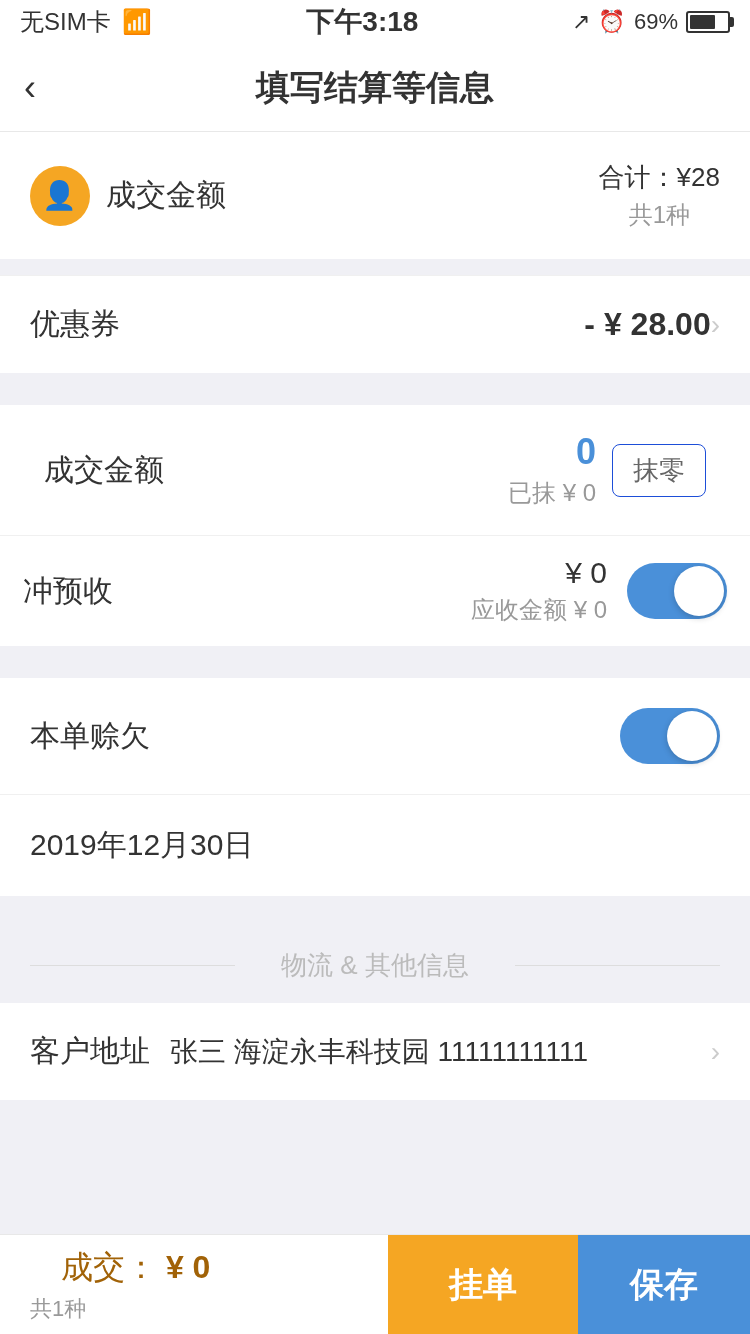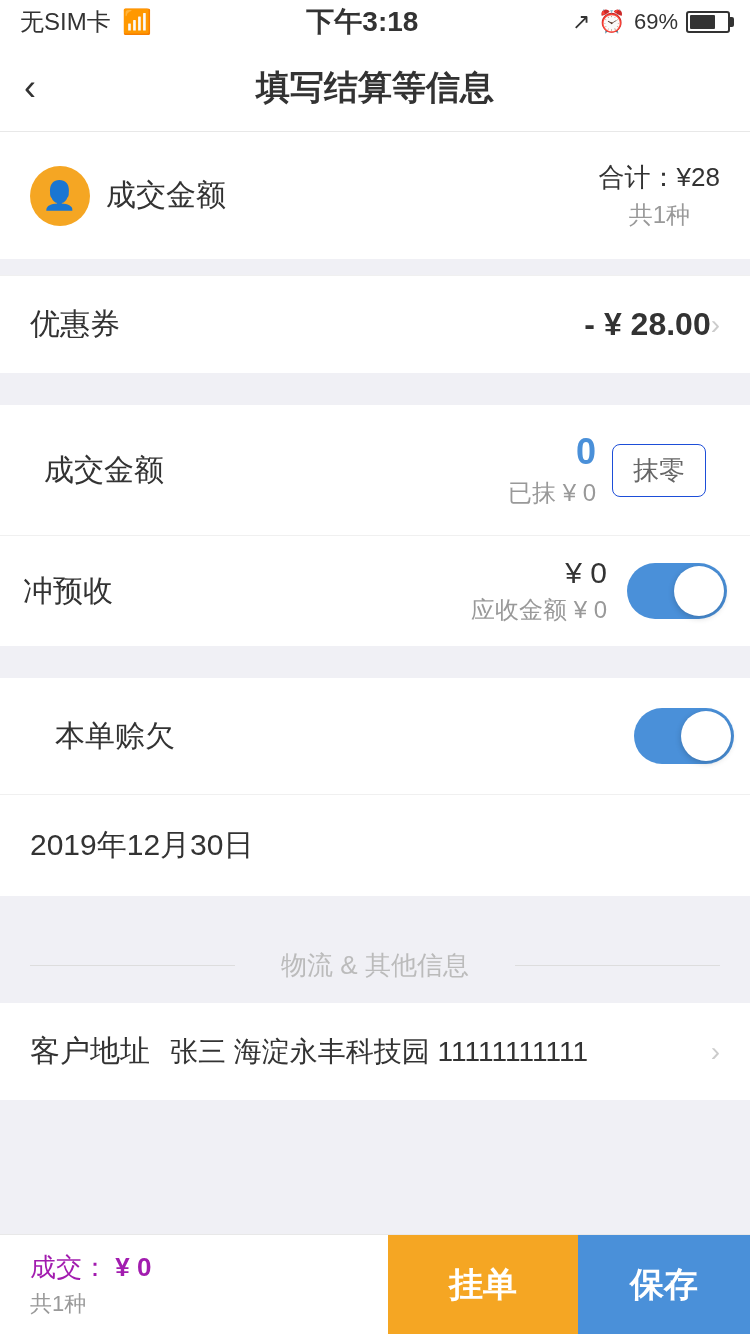--- a/index.html
+++ b/index.html
@@ -187,23 +187,22 @@
     }
     .precharge-amounts { text-align: right; }
     .precharge-main { font-size: 30px; color: #333; font-weight: 500; }
     .precharge-sub { font-size: 24px; color: #999; margin-top: 4px; }
 
     
     .debt-row {
       display: flex;
       align-items: center;
       justify-content: space-between;
-      padding: 30px 16px;
-      background: #fff;
-      margin-left: 39px;
+      padding: 30px 30px;
+      background: #fff;
     }
     .debt-label { font-size: 30px; color: #333; }
 
     
     .due-date-row {
       display: flex;
       align-items: center;
       padding: 30px 30px;
       background: #fff;
       gap: 20px;
@@ -257,21 +256,21 @@
       height: 100px;
       background: #fff;
       display: flex;
       align-items: center;
       border-top: 1px solid #e8e8e8;
     }
     .bottom-left {
       flex: 1;
       padding: 0 30px;
     }
-    .bottom-deal { font-size: 26px; color: #a21caf; }
+    .bottom-deal { font-size: 32px; color: #a16207; margin-left: 31px; }
     .bottom-deal-amount { font-weight: 600; }
     .bottom-count { font-size: 22px; color: #999; margin-top: 4px; }
     .btn-pend {
       width: 190px;
       height: 100px;
       background: #f5a623;
       color: #fff;
       font-size: 34px;
       font-weight: 600;
       border: none;

